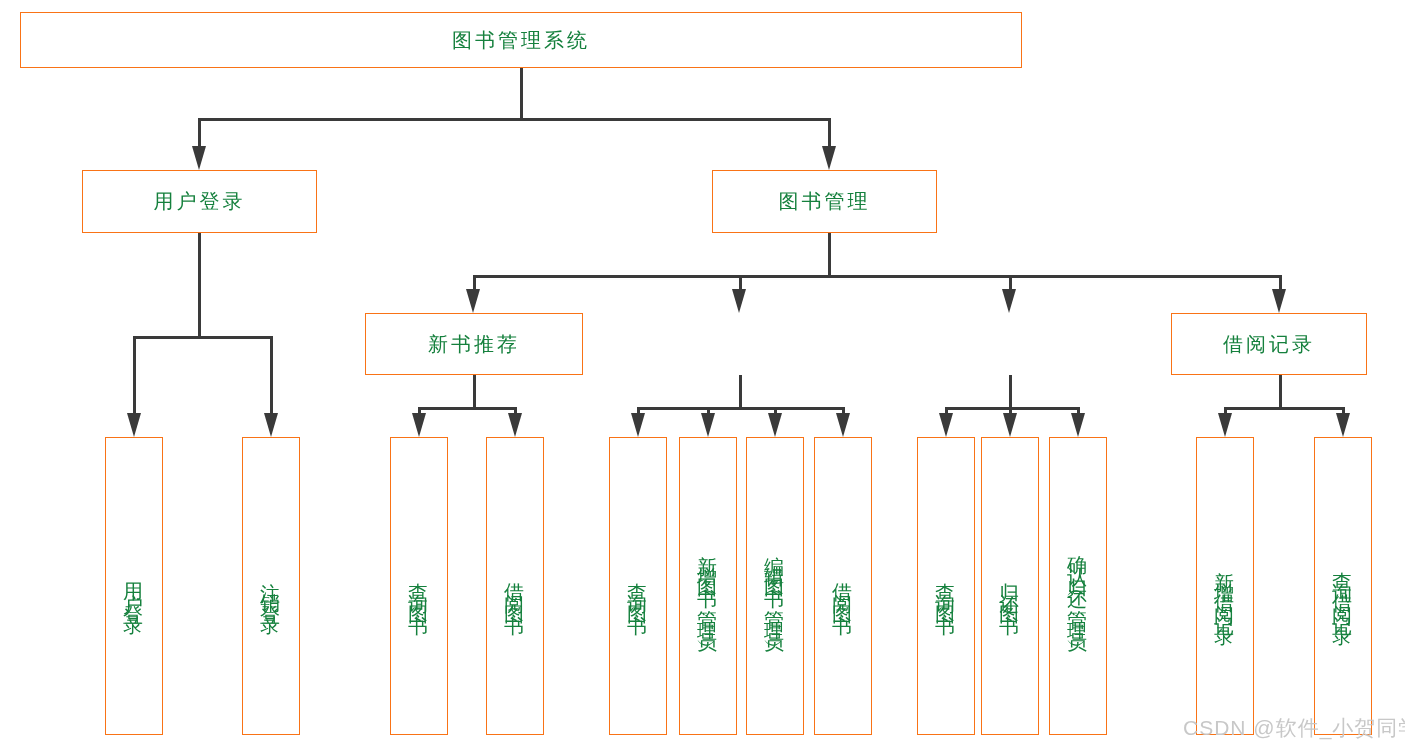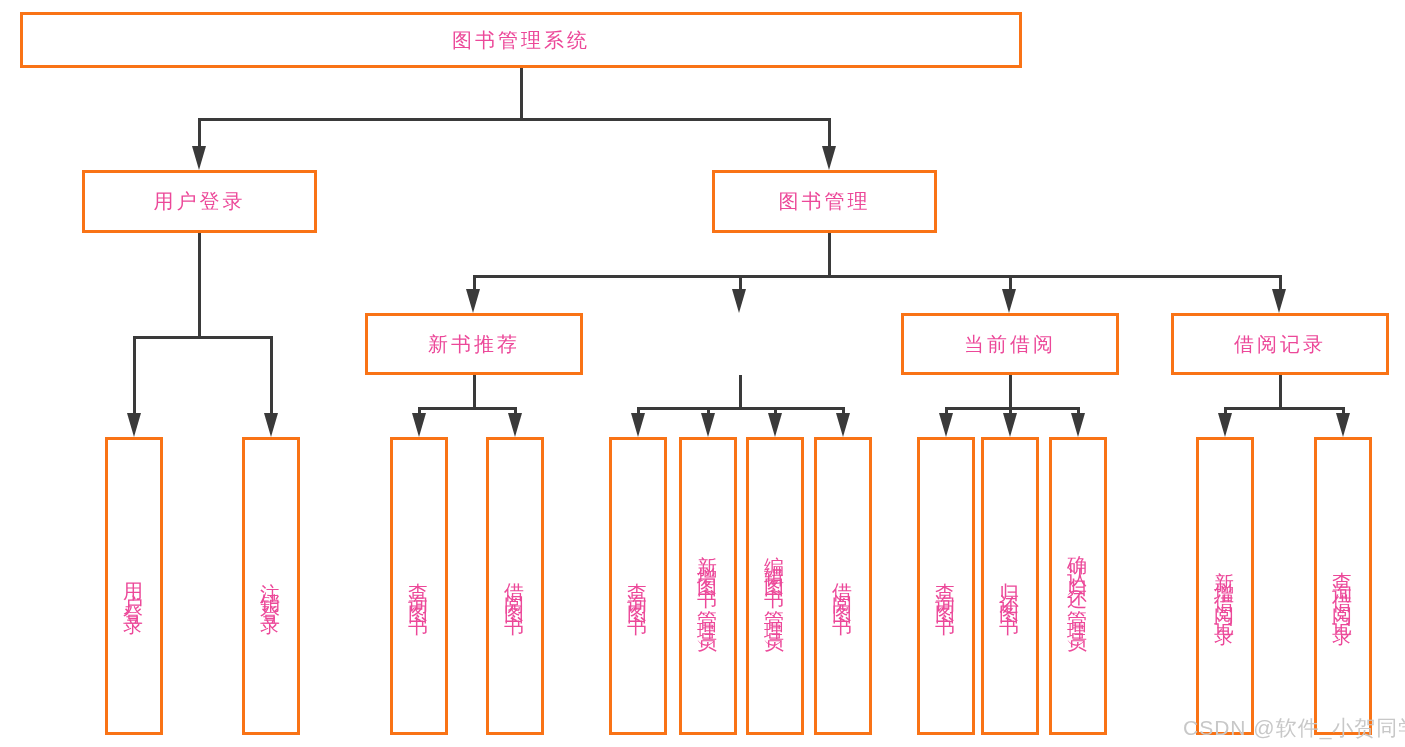--- a/index.html
+++ b/index.html
@@ -7,28 +7,28 @@
     position:relative;
     width:1405px;height:747px;
     background:#ffffff;
     font-family:"Liberation Sans", sans-serif;
     color:#2b2b2b;
     overflow:hidden;
   }
   .box{
     position:absolute;
     box-sizing:border-box;
-    border:3px solid #f97316;
+    border:1px solid #f97316;
     background:#ffffff;
     display:flex;
     align-items:center;
     justify-content:center;
     font-size:20px;
     letter-spacing:3px;
-    color:#ec4899;
+    color:#15803d;
   }
   .box.v{
     writing-mode:vertical-rl;
     text-orientation:mixed;
     letter-spacing:11px;
     padding-top:6px;
   }
   .hline,.vline{position:absolute;background:#3a3a3a;}
   .arrow{
     position:absolute;
@@ -75,22 +75,21 @@
   <div class="vline" style="left:473px;top:275px;width:3px;height:16px"></div>
   <div class="arrow" style="left:466px;top:289px"></div>
   <div class="vline" style="left:739px;top:275px;width:3px;height:16px"></div>
   <div class="arrow" style="left:732px;top:289px"></div>
   <div class="vline" style="left:1009px;top:275px;width:3px;height:16px"></div>
   <div class="arrow" style="left:1002px;top:289px"></div>
   <div class="vline" style="left:1279px;top:275px;width:3px;height:16px"></div>
   <div class="arrow" style="left:1272px;top:289px"></div>
 
   <div class="box" style="left:365px;top:313px;width:218px;height:62px">新书推荐</div>
-  <div class="box" style="left:901px;top:313px;width:218px;height:62px">当前借阅</div>
-  <div class="box" style="left:1171px;top:313px;width:218px;height:62px">借阅记录</div>
+  <div class="box" style="left:1171px;top:313px;width:196px;height:62px">借阅记录</div>
 
   <div class="vline" style="left:473px;top:375px;width:3px;height:32px"></div>
   <div class="hline" style="left:418px;top:407px;width:99px;height:3px"></div>
   <div class="vline" style="left:418px;top:407px;width:3px;height:9px"></div>
   <div class="arrow" style="left:412px;top:413px"></div>
   <div class="vline" style="left:514px;top:407px;width:3px;height:9px"></div>
   <div class="arrow" style="left:508px;top:413px"></div>
 
   <div class="vline" style="left:739px;top:375px;width:3px;height:32px"></div>
   <div class="hline" style="left:637px;top:407px;width:208px;height:3px"></div>

